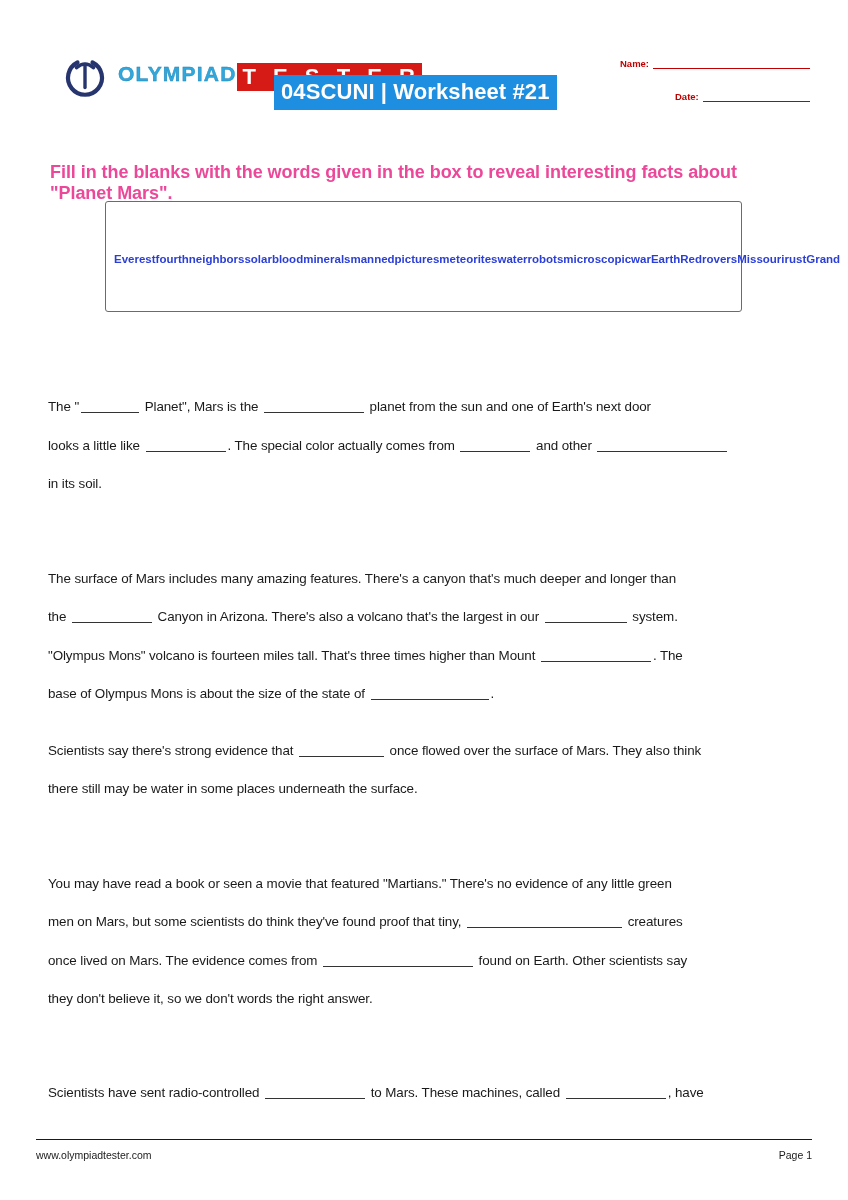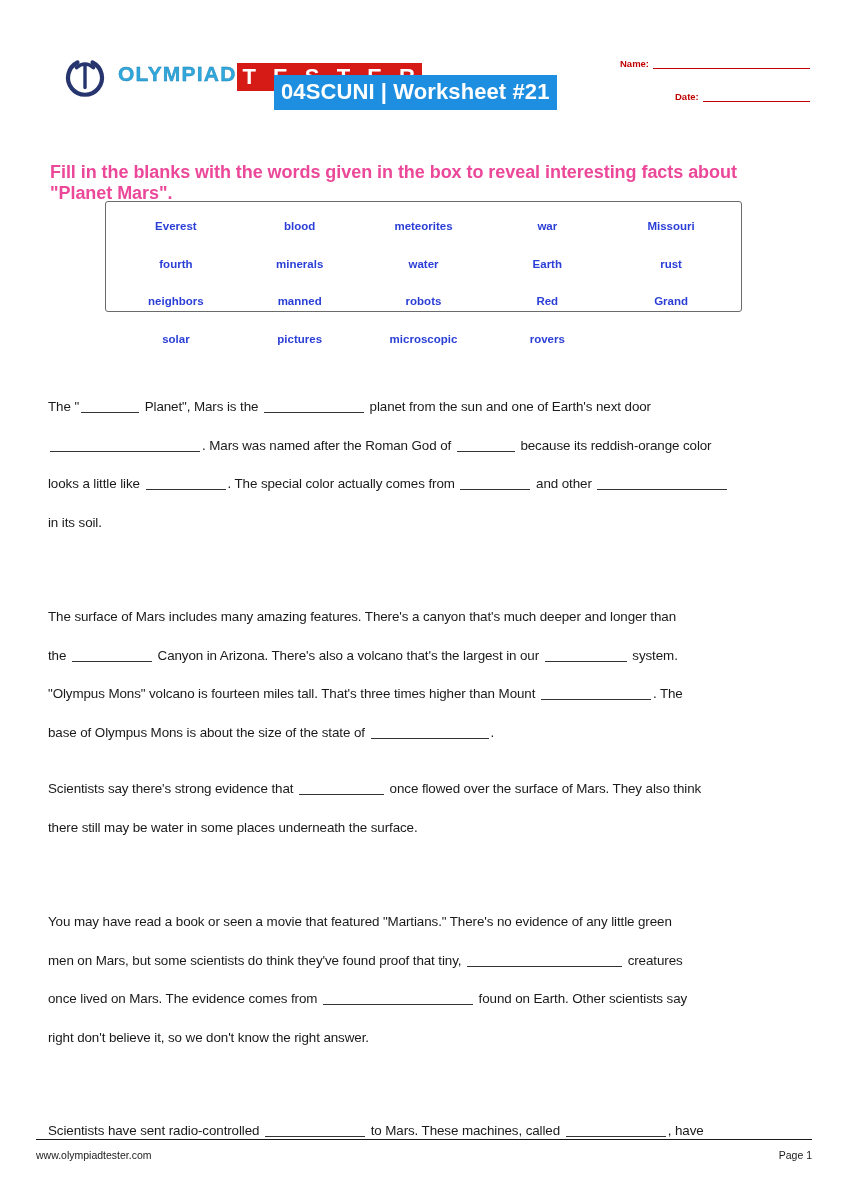--- a/index.html
+++ b/index.html
@@ -130,23 +130,23 @@
     height: 111px;
     border: 1.4px solid #6b6b6b;
     border-radius: 3px;
     background: #ffffff;
     display: flex;
     padding: 14px 8px 8px 8px;
   }
   .wb-col {
     flex: 1 1 0;
     display: flex;
-    flex-direction: column;
+    flex-direction: row;
     align-items: center;
-    gap: 16px;
+    gap: 0px;
     text-align: center;
   }
   .wb-word {
     color: #2b3fd6;
     font-family: "Liberation Sans", sans-serif;
     font-size: 11.5px;
     font-weight: bold;
     line-height: 21.5px;
     white-space: nowrap;
   }
@@ -263,42 +263,41 @@
     <div class="wb-col">
       <div class="wb-word">Missouri</div>
       <div class="wb-word">rust</div>
       <div class="wb-word">Grand</div>
     </div>
   </div>
 
 <div class="content">
     <div class="para">
       <span class="ln"><span>The "</span><span class="blank" style="width: 58px;"></span><span> Planet", Mars is the </span><span class="blank" style="width: 100px;"></span><span> planet from the sun and one of Earth's next door</span></span>
-      <span class="ln"><span class="blank" style="width: 150px;"></span><span>. Mars was named after the Roman God of </span><span class="blank" style="width: 58px;"></span><span> because its reddish-orange color</span></span>
       <span class="ln"><span>looks a little like </span><span class="blank" style="width: 80px;"></span><span>. The special color actually comes from </span><span class="blank" style="width: 70px;"></span><span> and other </span><span class="blank" style="width: 130px;"></span></span>
       <span class="ln"><span>in its soil.</span></span>
     </div>
     <div class="para-gap-1"></div>
     <div class="para">
       <span class="ln"><span>The surface of Mars includes many amazing features. There's a canyon that's much deeper and longer than</span></span>
       <span class="ln"><span>the </span><span class="blank" style="width: 80px;"></span><span> Canyon in Arizona. There's also a volcano that's the largest in our </span><span class="blank" style="width: 82px;"></span><span> system.</span></span>
       <span class="ln"><span>"Olympus Mons" volcano is fourteen miles tall. That's three times higher than Mount </span><span class="blank" style="width: 110px;"></span><span>. The</span></span>
       <span class="ln"><span>base of Olympus Mons is about the size of the state of </span><span class="blank" style="width: 118px;"></span><span>.</span></span>
     </div>
     <div class="para-gap-2"></div>
     <div class="para">
       <span class="ln"><span>Scientists say there's strong evidence that </span><span class="blank" style="width: 85px;"></span><span> once flowed over the surface of Mars. They also think</span></span>
       <span class="ln"><span>there still may be water in some places underneath the surface.</span></span>
     </div>
     <div class="para-gap-3"></div>
     <div class="para">
       <span class="ln"><span>You may have read a book or seen a movie that featured "Martians." There's no evidence of any little green</span></span>
       <span class="ln"><span>men on Mars, but some scientists do think they've found proof that tiny, </span><span class="blank" style="width: 155px;"></span><span> creatures</span></span>
       <span class="ln"><span>once lived on Mars. The evidence comes from </span><span class="blank" style="width: 150px;"></span><span> found on Earth. Other scientists say</span></span>
-      <span class="ln"><span>right don't believe it, so we don't know the right answer.</span></span>
+      <span class="ln"><span>they don't believe it, so we don't words the right answer.</span></span>
     </div>
     <div class="para-gap-4"></div>
     <div class="para">
       <span class="ln"><span>Scientists have sent radio-controlled </span><span class="blank" style="width: 100px;"></span><span> to Mars. These machines, called </span><span class="blank" style="width: 100px;"></span><span>, have</span></span>
     </div>
   </div>
 
 <div class="footer-rule"></div>
 <div class="footer">
   <span>www.olympiadtester.com</span>

